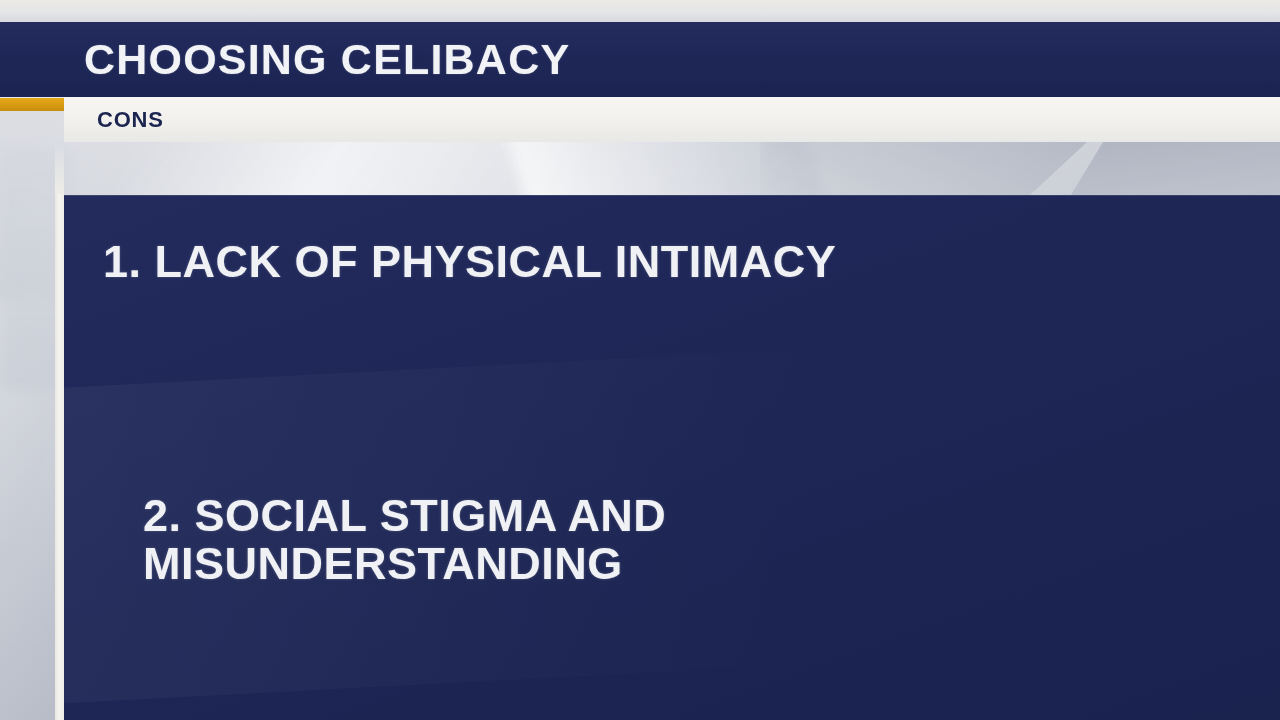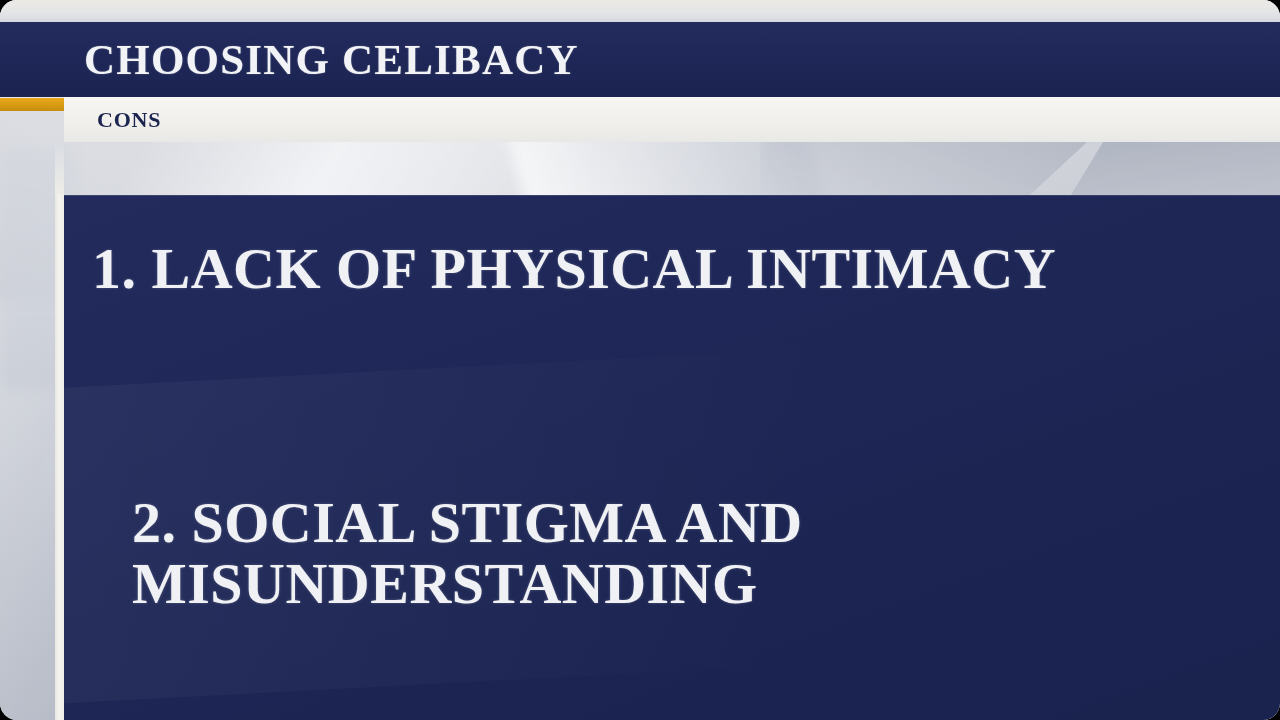--- a/index.html
+++ b/index.html
@@ -6,23 +6,22 @@
   html, body {
     margin: 0;
     padding: 0;
     background: #000;
   }
   #screen {
     position: relative;
     width: 1280px;
     height: 720px;
     overflow: hidden;
-    font-family: Liberation Serif, serif;
+    font-family: Liberation Sans, sans-serif;
     background: #c9ccd4;
-    border-radius: 17px;
   }
 
   
   .bg-base {
     position: absolute;
     inset: 0;
     background: linear-gradient(175deg,
         #e9eaec 0%,
         #dfe1e6 18%,
         #ccd0d8 42%,
@@ -165,24 +164,24 @@
   }
 
   .bullet-list {
     position: relative;
     margin: 0;
     padding: 0;
     list-style: none;
   }
   .bullet {
     position: absolute;
-    left: 28px;
+    left: 39px;
     color: #f0f1f4;
     font-weight: bold;
-    font-size: 58px;
+    font-size: 45px;
     line-height: 1.06;
     letter-spacing: .5px;
     text-shadow: 0 0 3px rgba(255,255,255,.22);
     white-space: pre-line;
   }
   .bullet-1 { top: 43px; }
   .bullet-2 { top: 297px; margin-left: 40px; }
 </style>
 </head>
 <body>

